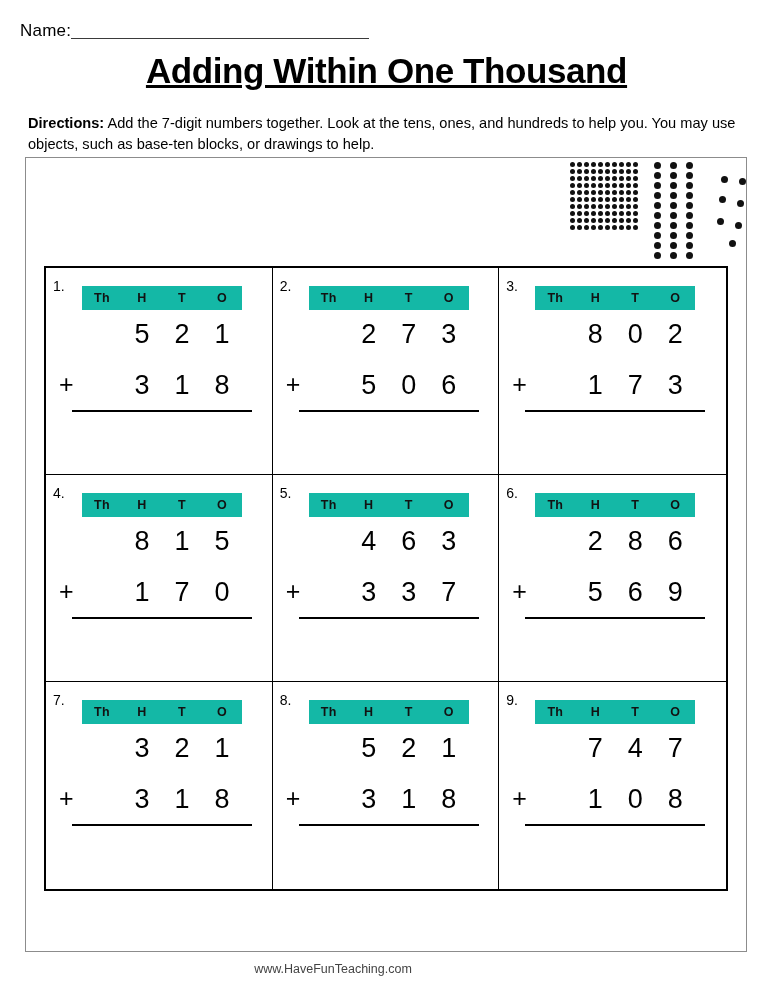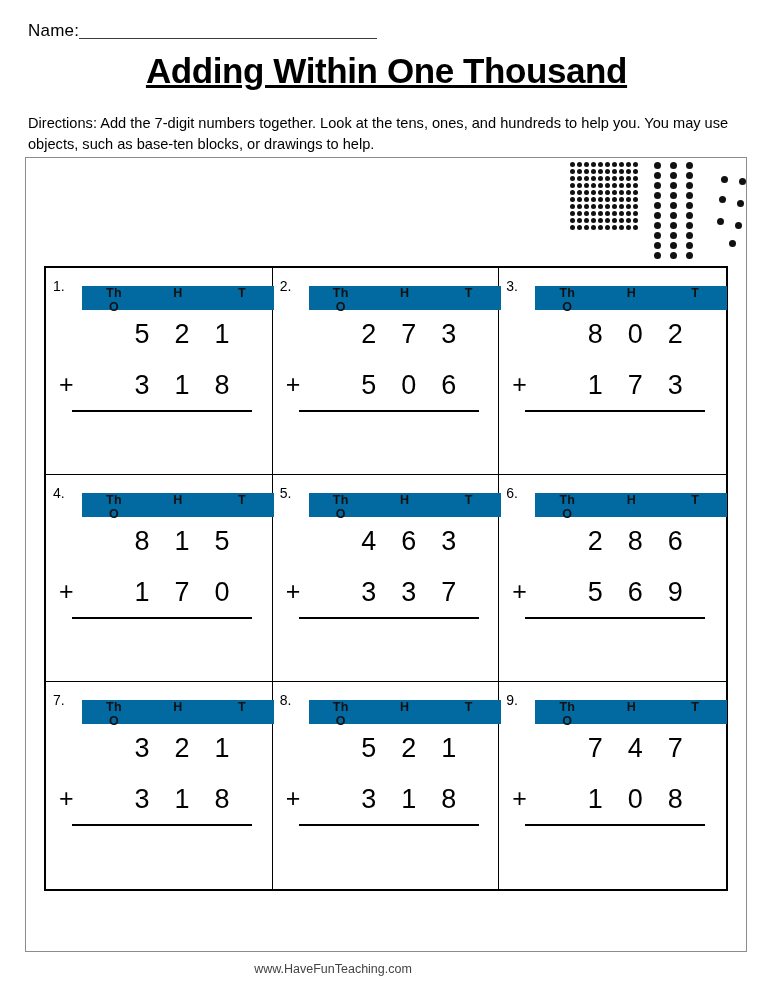--- a/index.html
+++ b/index.html
@@ -12,21 +12,21 @@
     height: 1000px;
     font-family: "Liberation Sans", sans-serif;
     color: #000000;
     position: relative;
     overflow: hidden;
   }
 
   
   .name-row {
     position: absolute;
-    left: 28px;
+    left: 20px;
     top: 22px;
     display: flex;
     align-items: flex-end;
   }
   .name-label {
     font-size: 17px;
     letter-spacing: 0.2px;
     line-height: 1;
   }
   .name-rule {
@@ -51,21 +51,21 @@
 
   
   .directions {
     position: absolute;
     left: 28px;
     top: 113px;
     width: 708px;
     font-size: 14.6px;
     line-height: 1.45;
   }
-  .directions b { font-weight: normal; }
+  .directions b { font-weight: bold; }
 
   
   .outer-frame {
     position: absolute;
     left: 25px;
     top: 157px;
     width: 722px;
     height: 795px;
     border: 1.3px solid #8c8c8c;
     box-sizing: border-box;
@@ -133,25 +133,25 @@
     left: 7px;
     top: 11px;
     font-size: 14px;
     line-height: 1;
   }
 
   .place-header {
     position: absolute;
     left: 36px;
     top: 18px;
-    width: 192px;
+    width: 160px;
     height: 24px;
-    background: #0369a1;
+    background: #14b8a6;
     display: grid;
-    grid-template-columns: repeat(3, 1fr);
+    grid-template-columns: repeat(4, 1fr);
     align-items: center;
     justify-items: center;
   }
   .place-header span {
     font-size: 12.5px;
     font-weight: bold;
     letter-spacing: 0.3px;
     color: #121212;
   }
 

